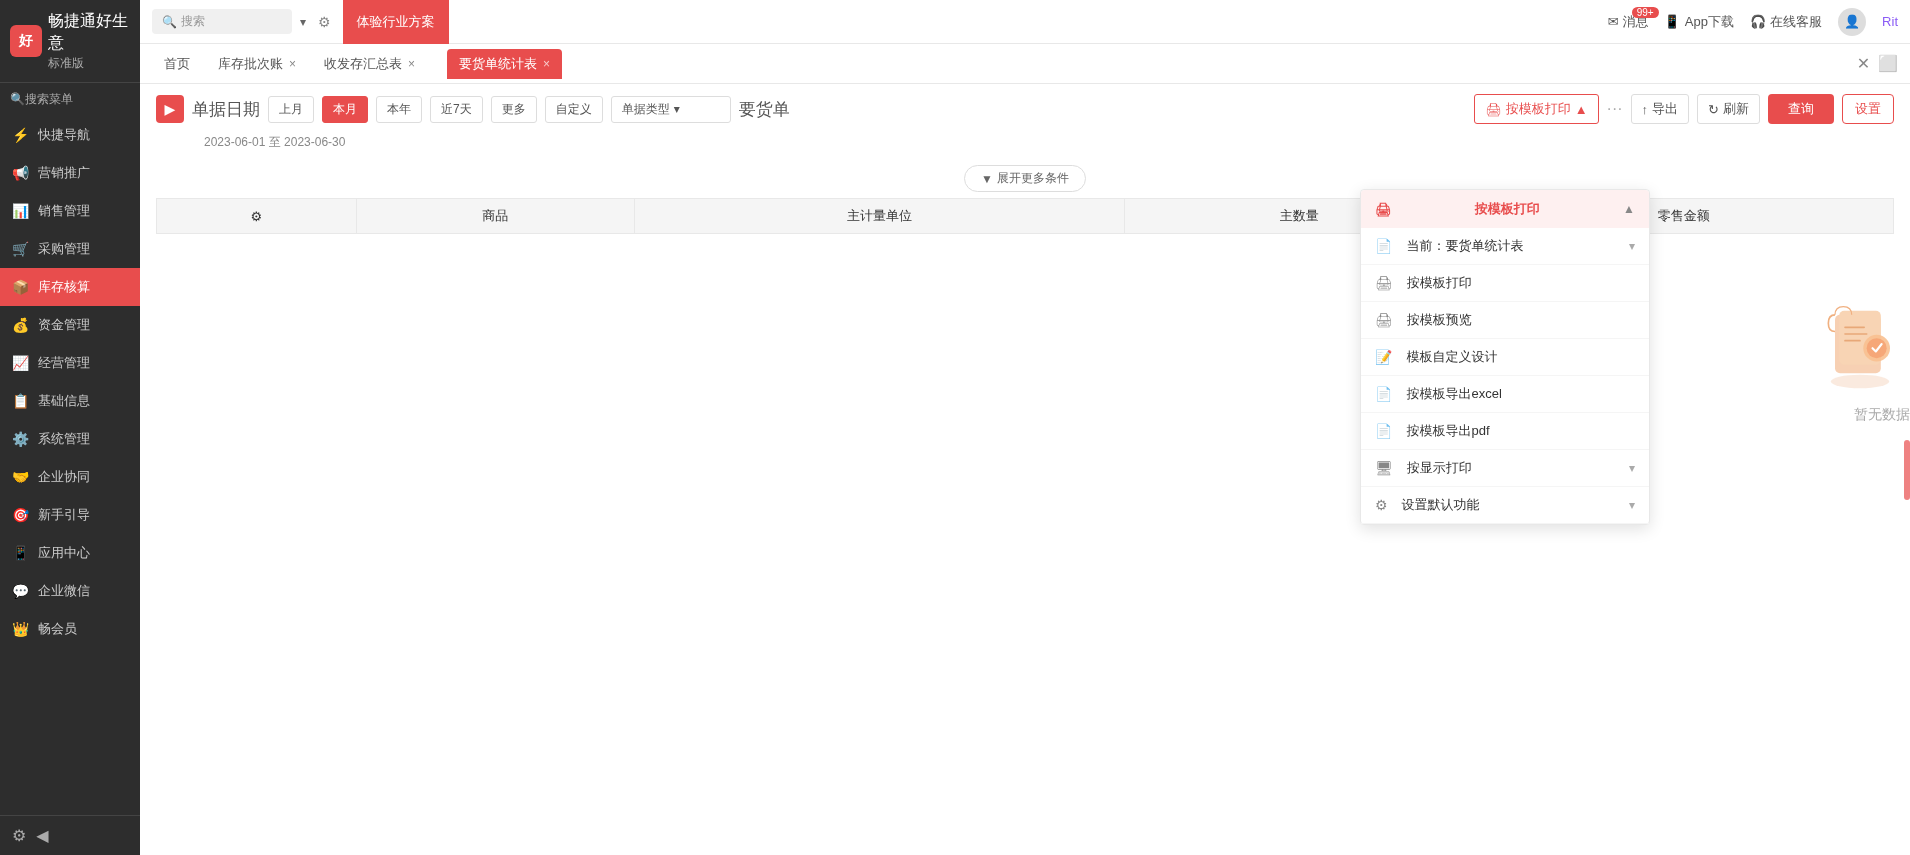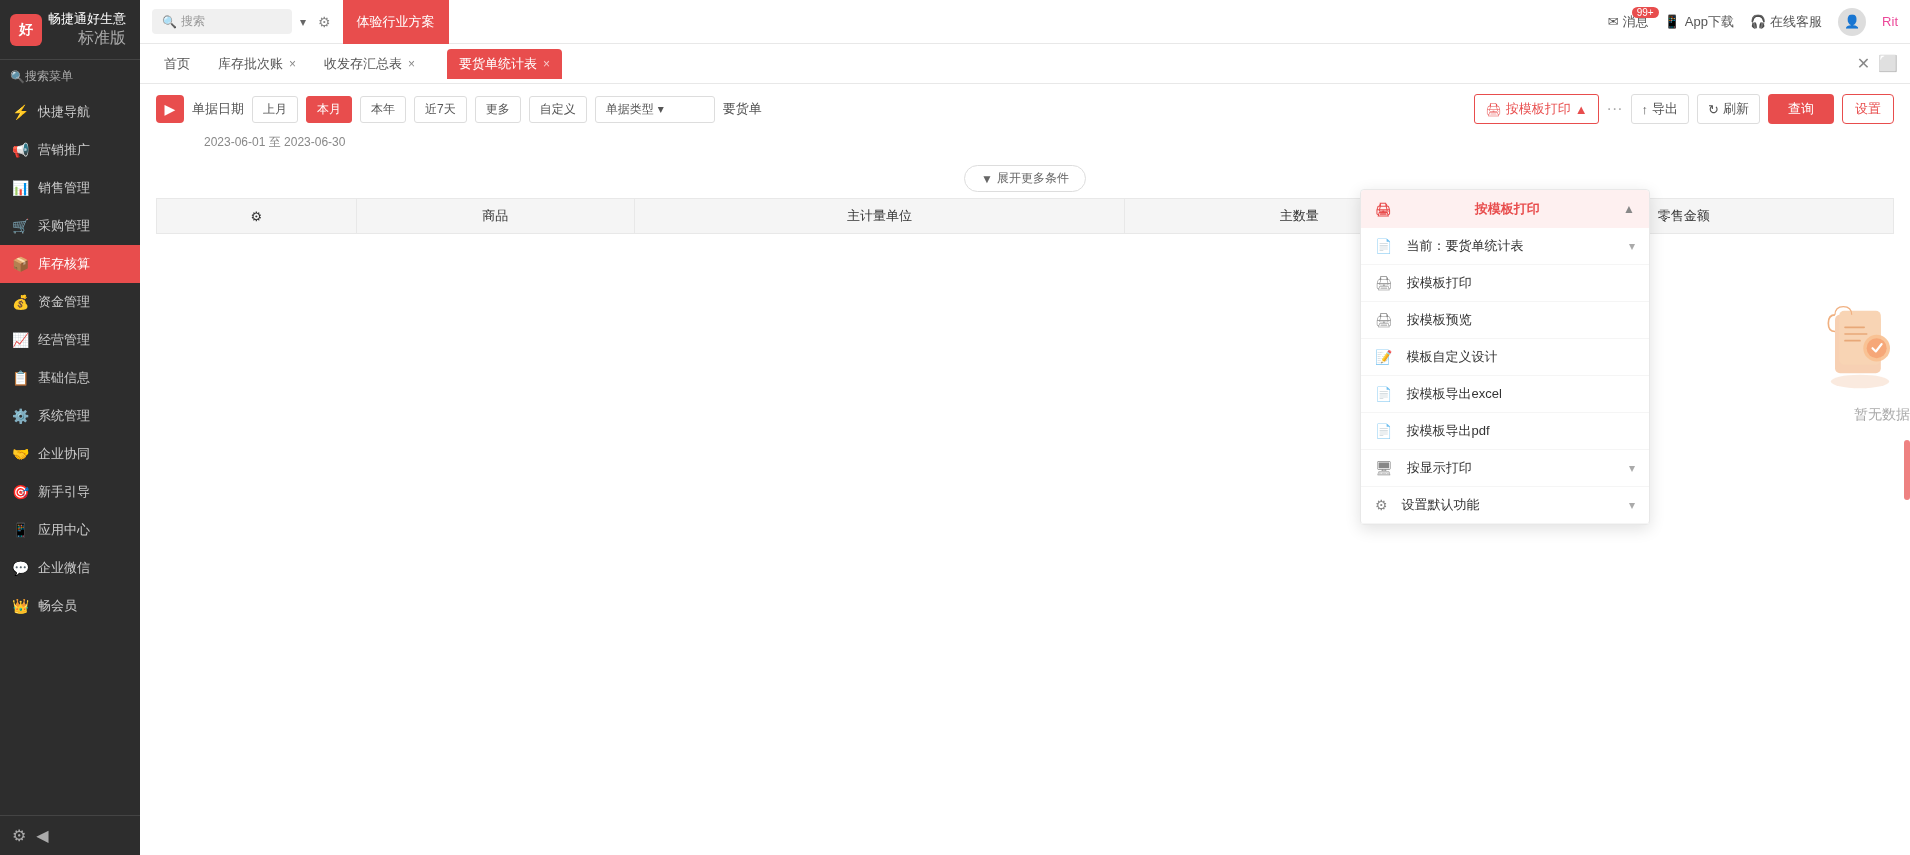--- a/index.html
+++ b/index.html
@@ -22,22 +22,22 @@
       border-bottom: 1px solid #444;
     }
     .sidebar-logo-icon {
       width: 32px; height: 32px;
       background: #e84d4d;
       border-radius: 6px;
       display: flex; align-items: center; justify-content: center;
       color: white; font-weight: bold; font-size: 14px;
       margin-right: 6px; flex-shrink: 0;
     }
-    .sidebar-logo-text { font-size: 13px; color: #fff; line-height: 1.4; }
-    .sidebar-logo-sub { font-size: 16px; color: #aaa; text-align: right; }
+    .sidebar-logo-text { font-size: 16px; color: #fff; line-height: 1.4; }
+    .sidebar-logo-sub { font-size: 12px; color: #aaa; }
     .sidebar-search {
       display: flex; align-items: center;
       padding: 8px 10px;
       color: #aaa; font-size: 12px;
       cursor: pointer;
     }
     .sidebar-nav { flex: 1; overflow-y: auto; }
     .sidebar-nav-item {
       display: flex; align-items: center;
       padding: 10px 12px;
@@ -102,21 +102,21 @@
     .topbar-msg { display: flex; align-items: center; gap: 4px; color: #555; font-size: 13px; cursor: pointer; position: relative; }
     .badge {
       background: #e84d4d; color: #fff;
       border-radius: 10px; font-size: 10px;
       padding: 0 5px; min-width: 18px; text-align: center;
       position: absolute; top: -6px; right: -10px;
     }
     .topbar-app { display: flex; align-items: center; gap: 4px; color: #555; font-size: 13px; cursor: pointer; }
     .topbar-service { display: flex; align-items: center; gap: 4px; color: #555; font-size: 13px; cursor: pointer; }
     .topbar-avatar { width: 28px; height: 28px; border-radius: 50%; background: #ddd; display: flex; align-items: center; justify-content: center; cursor: pointer; }
-    .topbar-username { color: #ec4899; font-size: 13px; cursor: pointer; }
+    .topbar-username { color: #8b5cf6; font-size: 13px; cursor: pointer; }
 
     
     .tabs-bar {
       background: #fff;
       display: flex;
       align-items: center;
       padding: 0 12px;
       height: 40px;
       border-bottom: 1px solid #e8e8e8;
       gap: 4px;
@@ -162,21 +162,21 @@
       display: flex; align-items: center; gap: 8px;
       position: relative;
     }
     .filter-toggle {
       width: 28px; height: 28px;
       background: #e84d4d;
       border-radius: 4px;
       display: flex; align-items: center; justify-content: center;
       color: #fff; cursor: pointer; font-size: 14px;
     }
-    .filter-label { font-size: 13px; color: #555; }
+    .filter-label { font-size: 17px; color: #555; }
     .date-btn {
       padding: 4px 10px;
       border: 1px solid #ddd;
       border-radius: 3px;
       font-size: 12px;
       cursor: pointer;
       background: #fff;
       color: #555;
     }
     .date-btn.active {

